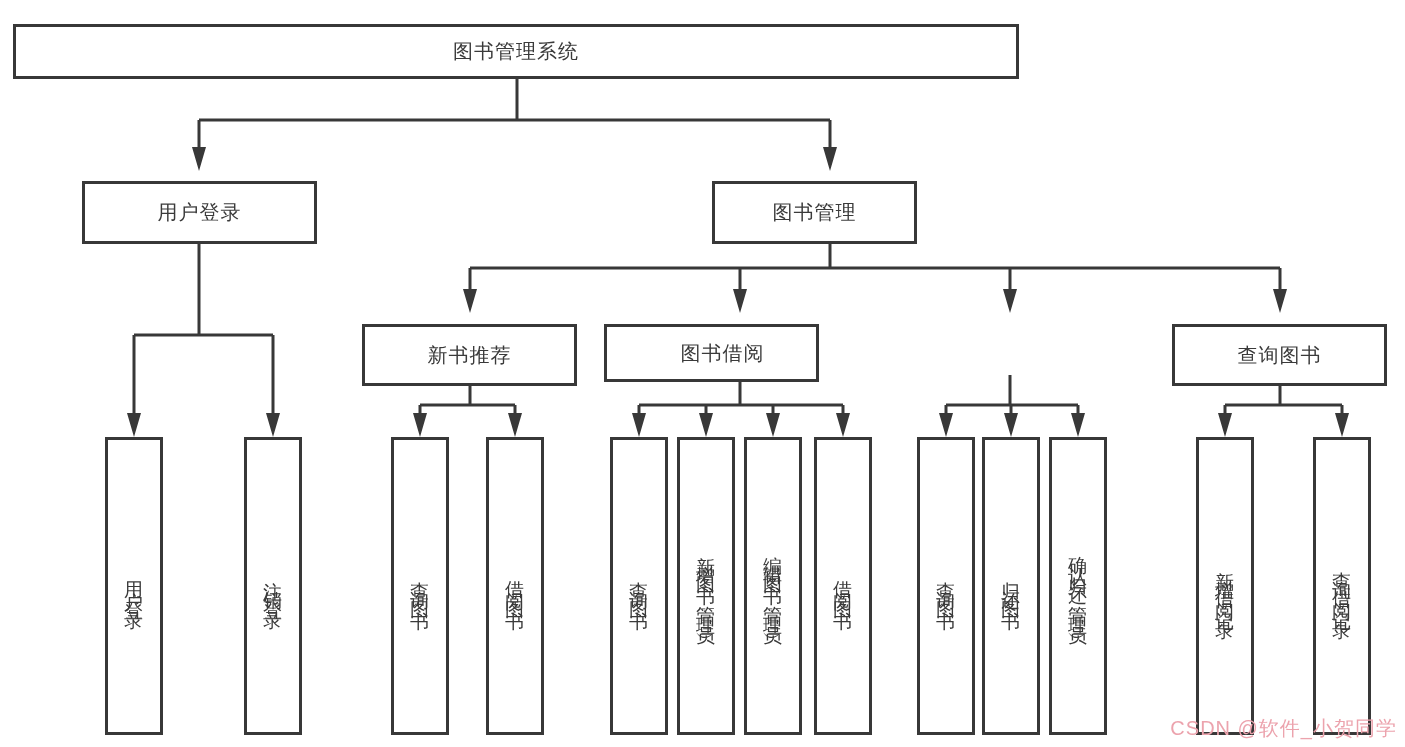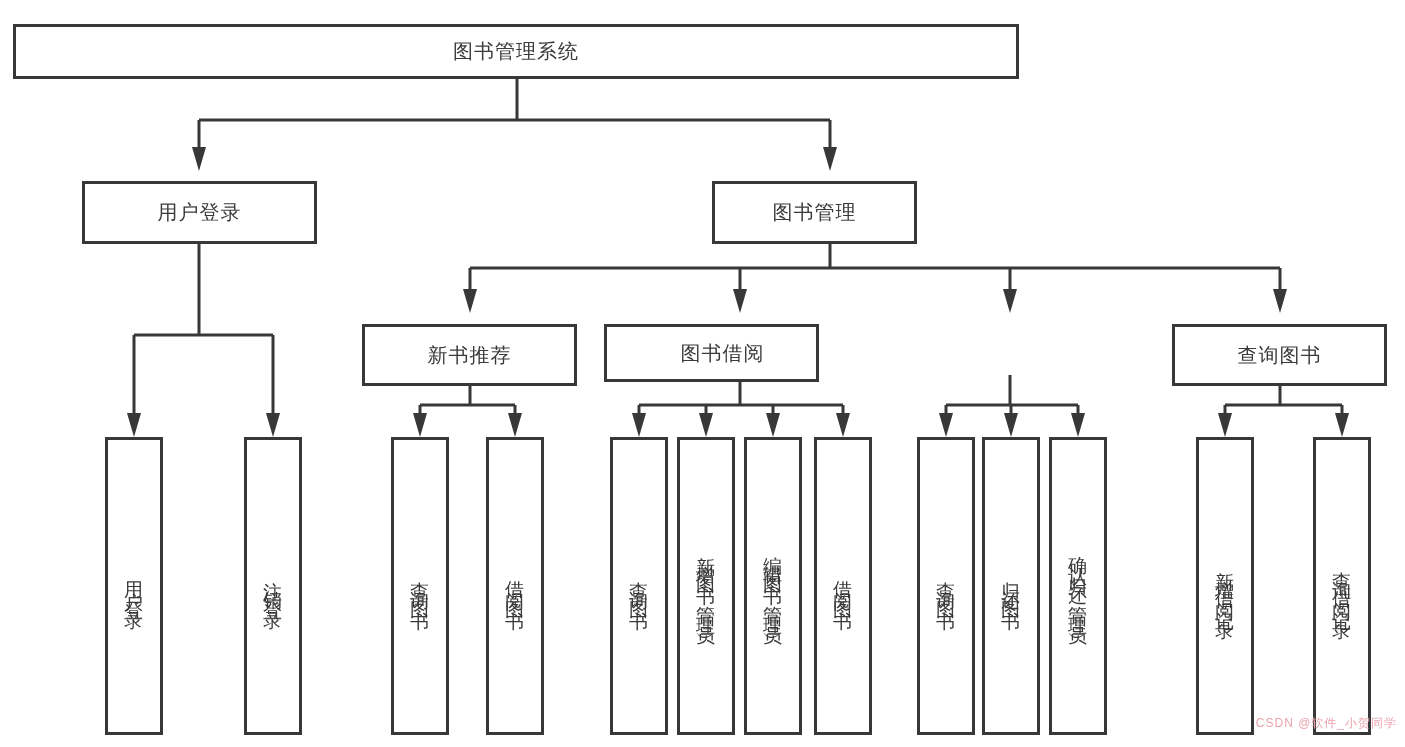--- a/index.html
+++ b/index.html
@@ -36,22 +36,22 @@
   }
   .leaf{
     top:437px;width:58px;height:298px;
   }
   .leaf .vtxt{
     writing-mode:vertical-rl;text-orientation:mixed;
     font-size:19px;line-height:1;letter-spacing:10px;
     white-space:nowrap;color:#3a3a3a;
   }
   .watermark{
-    position:absolute;right:8px;bottom:15px;
-    font-size:12px;letter-spacing:1px;
+    position:absolute;right:8px;bottom:5px;
+    font-size:20px;letter-spacing:1px;
     color:var(--watermark);
     z-index:5;
   }
 </style>
 </head>
 <body>
 
 <div class="canvas">
 
   <svg class="connectors" viewBox="0 0 1405 747" xmlns="http://www.w3.org/2000/svg">

